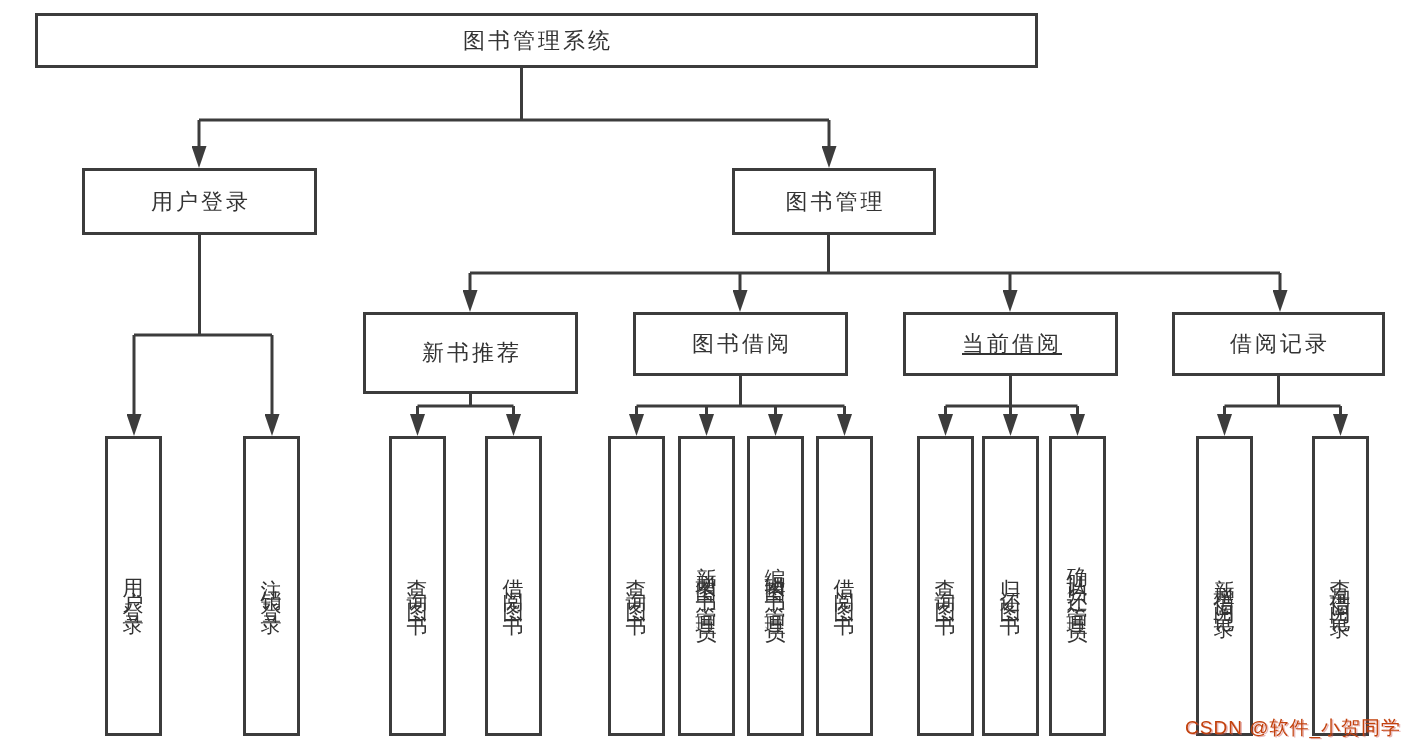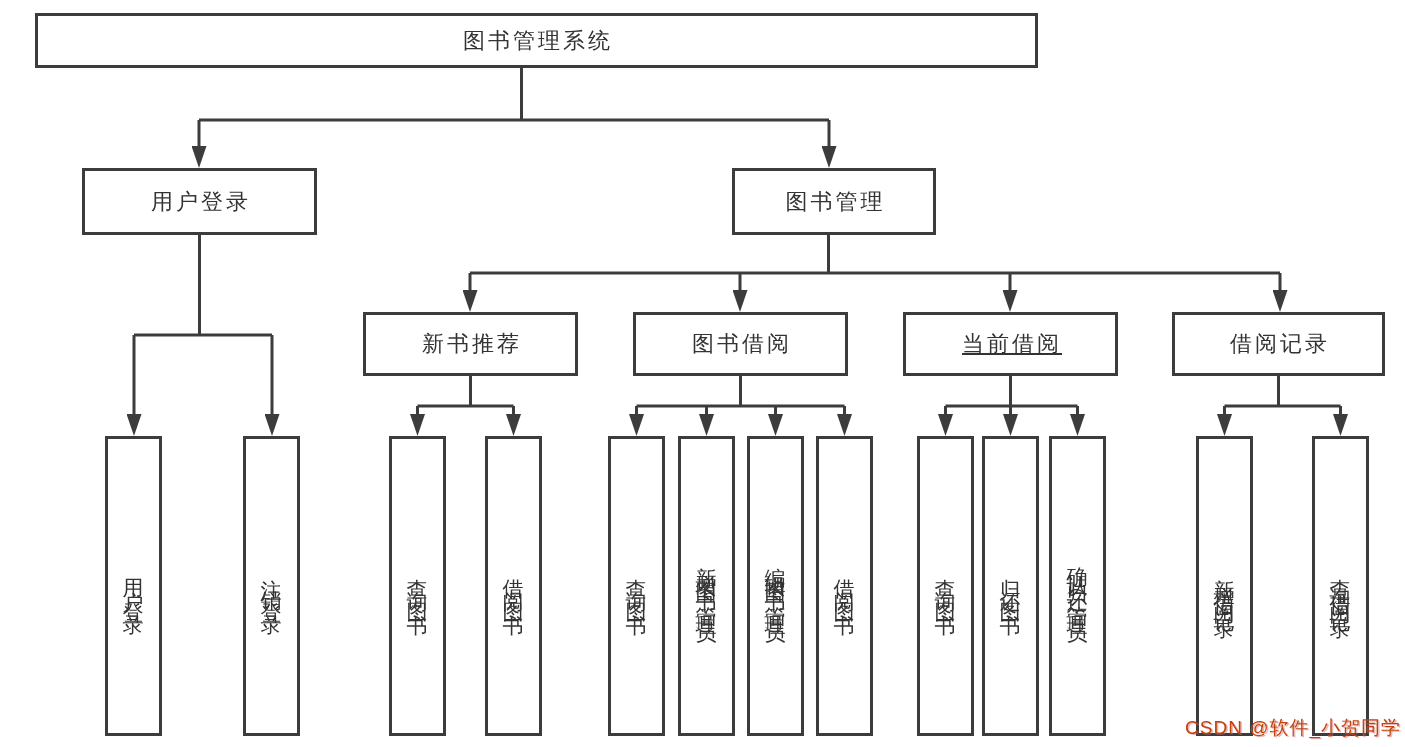--- a/index.html
+++ b/index.html
@@ -80,21 +80,21 @@
     <span class="label">图书管理系统</span>
   </div>
 
   <div class="node h-node" style="left:82px; top:168px; width:235px; height:67px;">
     <span class="label">用户登录</span>
   </div>
   <div class="node h-node" style="left:712px; top:168px; width:204px; height:67px;margin-left:20px;">
     <span class="label">图书管理</span>
   </div>
 
-  <div class="node h-node" style="left:363px; top:312px; width:215px; height:64px;">
+  <div class="node h-node" style="left:363px; top:312px; width:215px; height:82px;">
     <span class="label">新书推荐</span>
   </div>
   <div class="node h-node" style="left:633px; top:312px; width:215px; height:64px;">
     <span class="label">图书借阅</span>
   </div>
   <div class="node h-node" style="left:903px; top:312px; width:215px; height:64px;text-decoration:underline;">
     <span class="label">当前借阅</span>
   </div>
   <div class="node h-node" style="left:1172px; top:312px; width:213px; height:64px;">
     <span class="label">借阅记录</span>

